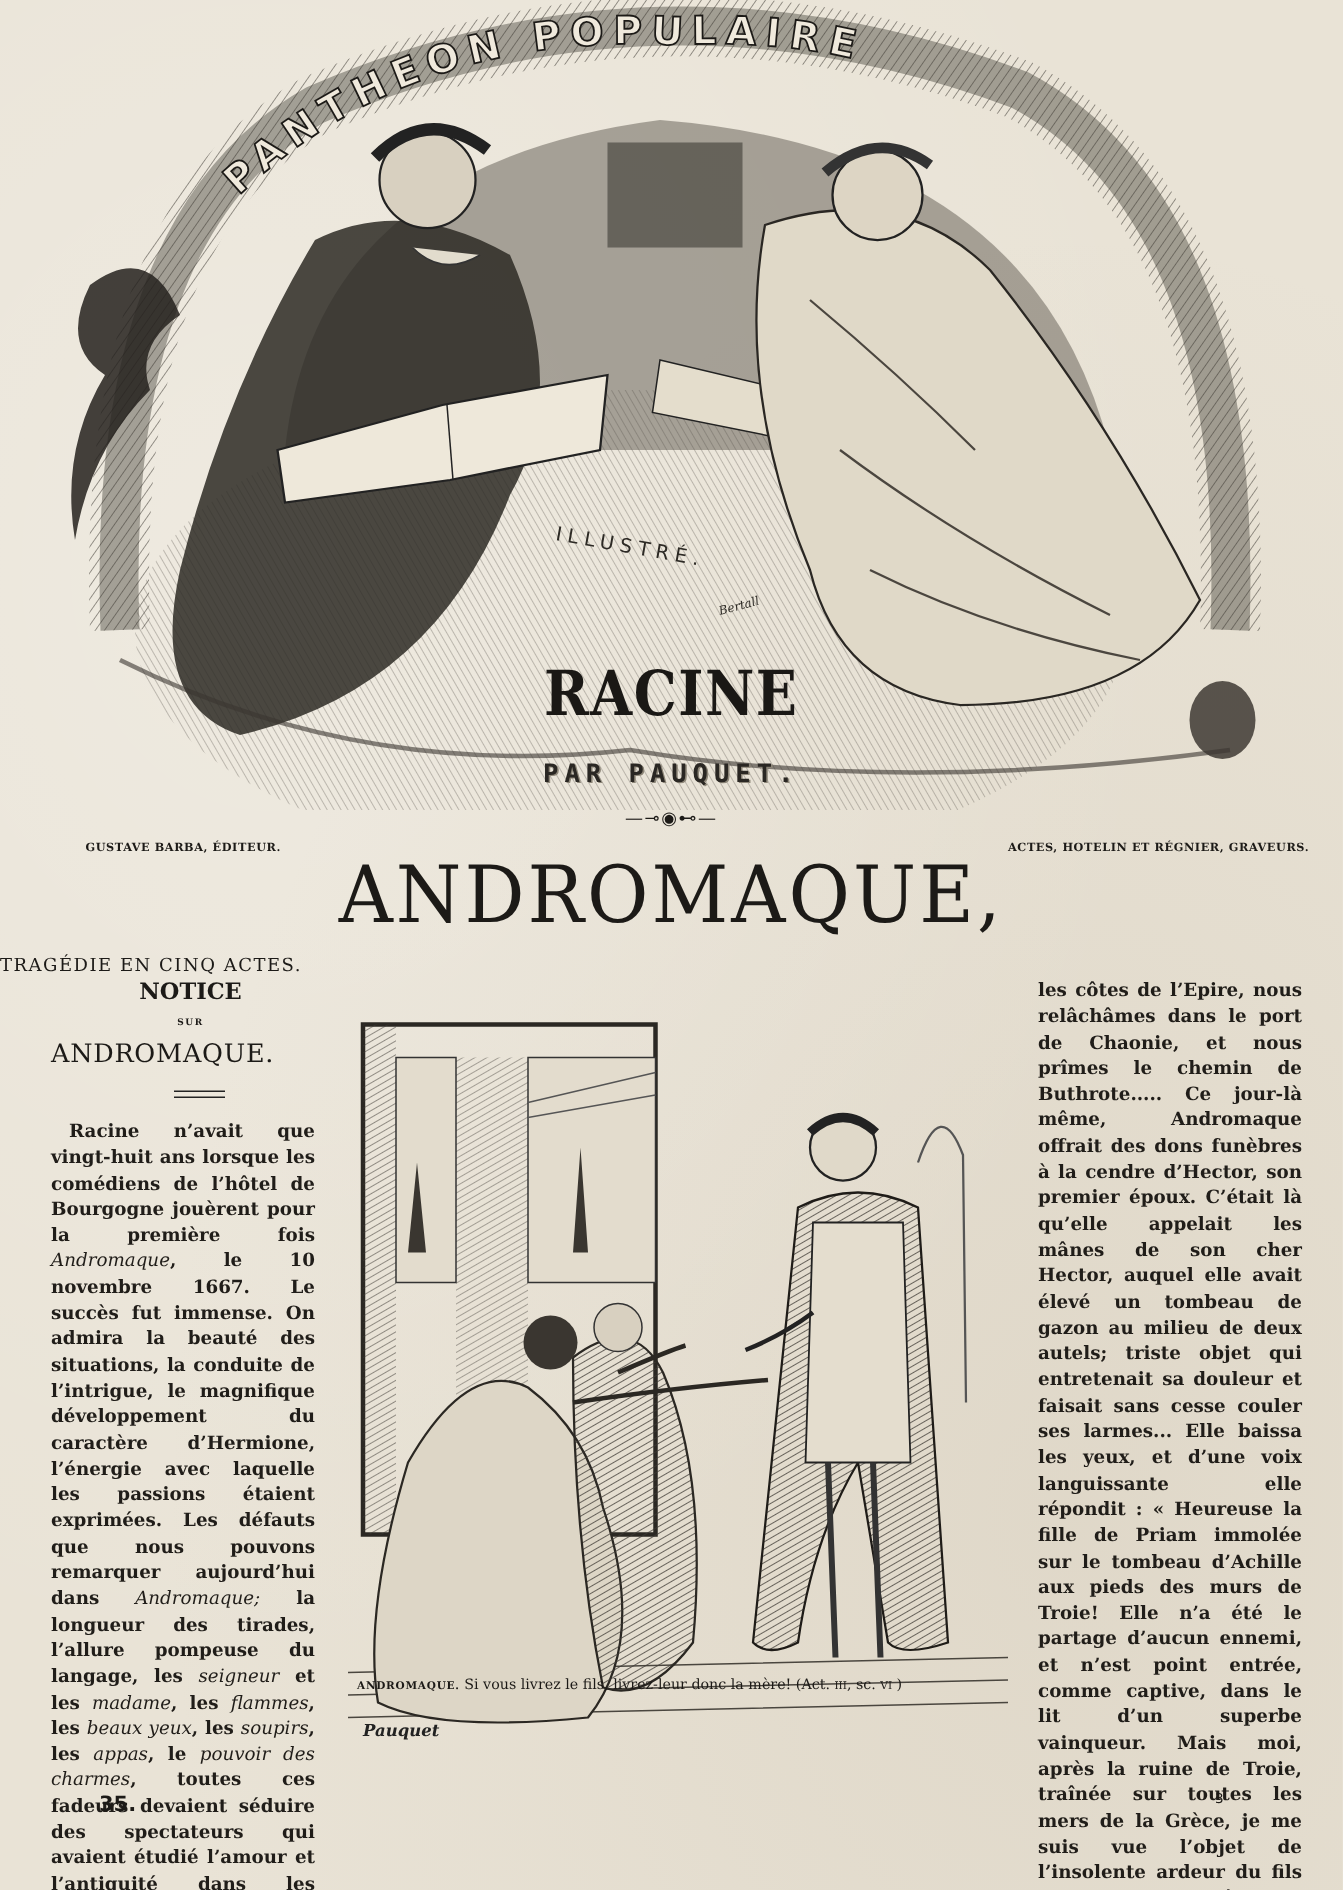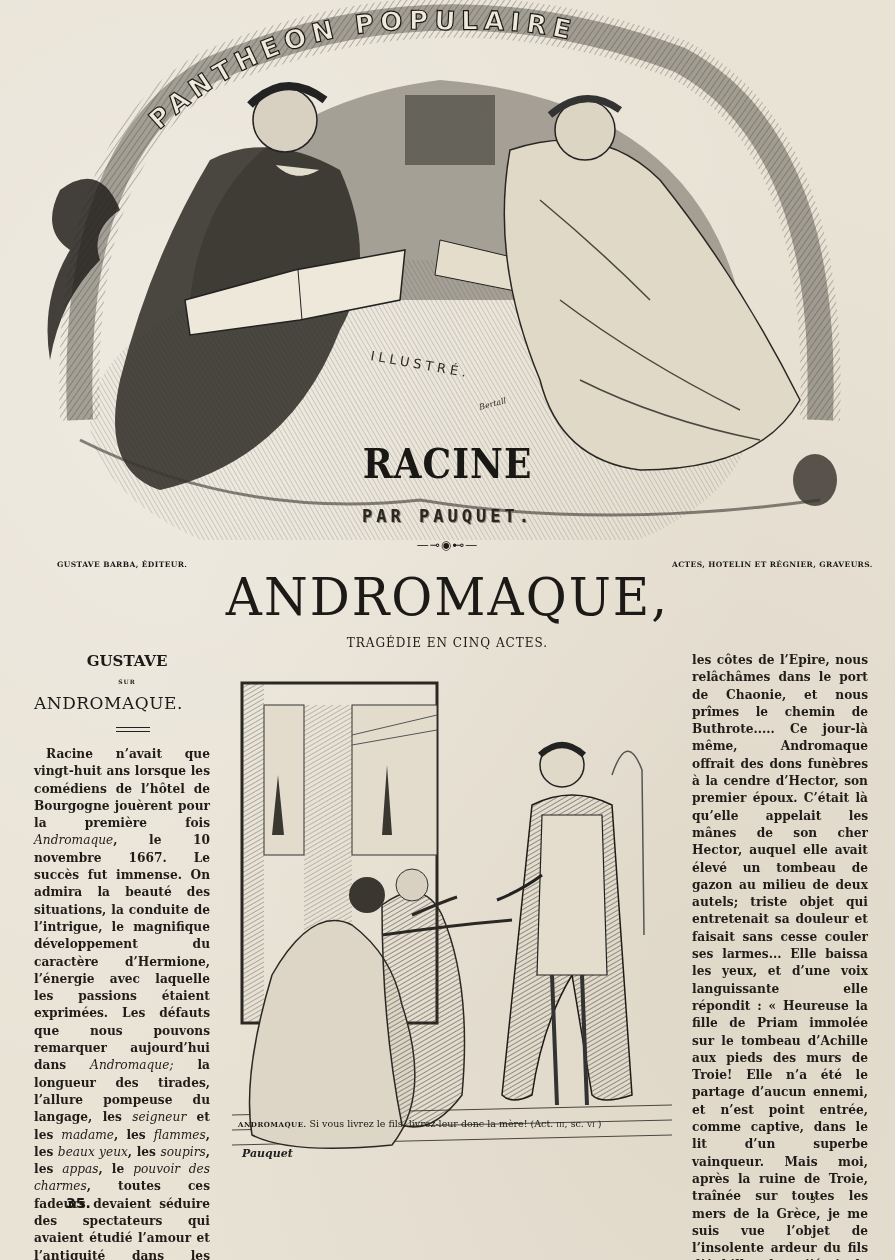--- a/index.html
+++ b/index.html
@@ -49,21 +49,21 @@
   }
   .editeur { left: 57px; }
   .graveurs { left: 672px; }
 
   .title {
     position: absolute; left: 0; width: 895px; top: 568px; text-align: center;
     font-family: "DejaVu Serif", serif; font-size: 50px; font-weight: normal;
     letter-spacing: 2px; transform: scaleY(1.05);
   }
   .subtitle {
-    position: absolute; left: 0; width: 895px; top: 636px; text-align: center;
+    position: absolute; left: 0; width: 895px; top: 636px; 
     font-family: "DejaVu Serif", serif; font-size: 12px; letter-spacing: 1px;
   }
 
   
   .col-left { position: absolute; left: 34px; top: 652px; width: 176px; }
   .notice { text-align: center; font-weight: bold; font-size: 15px; margin-left: 10px; }
   .sur { text-align: center; font-size: 6px; font-weight: bold; margin-top: 8px; margin-left: 10px; letter-spacing: 1px; }
   .ndrom { text-align: left; font-size: 17px; letter-spacing: 0.5px; margin-top: 8px; }
   .rule { width: 34px; height: 3px; margin: 14px auto 14px 82px; border-top: 1px solid #222; border-bottom: 1px solid #222; }
   .body-text {
@@ -150,21 +150,21 @@
   <div class="par">PAR PAUQUET.</div>
   <div class="ornament">—⊸◉⊷—</div>
 
   <div class="editeur">GUSTAVE BARBA, ÉDITEUR.</div>
   <div class="graveurs">ACTES, HOTELIN ET RÉGNIER, GRAVEURS.</div>
 
   <div class="title">ANDROMAQUE,</div>
   <div class="subtitle">TRAGÉDIE EN CINQ ACTES.</div>
 
   <div class="col-left">
-    <div class="notice">GUSTAVE</div>
+    <div class="notice">NOTICE</div>
     <div class="sur">SUR</div>
     <div class="ndrom">ANDROMAQUE.</div>
     <div class="rule"></div>
     <div class="body-text">
       <p id="p1">Racine n’avait que vingt-huit ans lorsque les comédiens de l’hôtel de Bourgogne jouèrent pour la première fois <i>Andromaque</i>, le 10 novembre 1667. Le succès fut immense. On admira la beauté des situations, la conduite de l’intrigue, le magnifique développement du caractère d’Hermione, l’énergie avec laquelle les passions étaient exprimées. Les défauts que nous pouvons remarquer aujourd’hui dans <i>Andromaque;</i> la longueur des tirades, l’allure pompeuse du langage, les <i>seigneur</i> et les <i>madame</i>, les <i>flammes</i>, les <i>beaux yeux</i>, les <i>soupirs</i>, les <i>appas</i>, le <i>pouvoir des charmes</i>, toutes ces fadeurs devaient séduire des spectateurs qui avaient étudié l’amour et l’antiquité dans les romans de mademoiselle de Scudéry.</p>
 
     </div>
   </div>
 
   <div class="illus">

